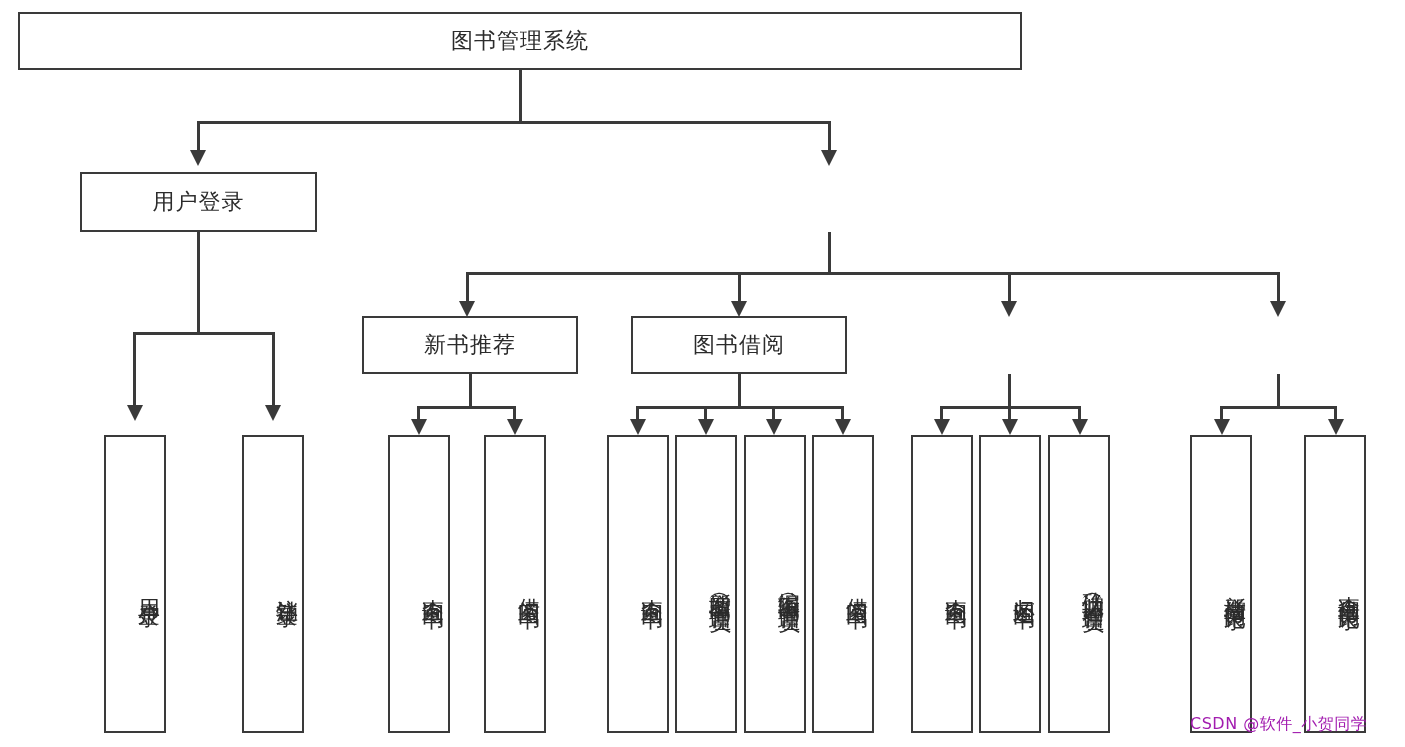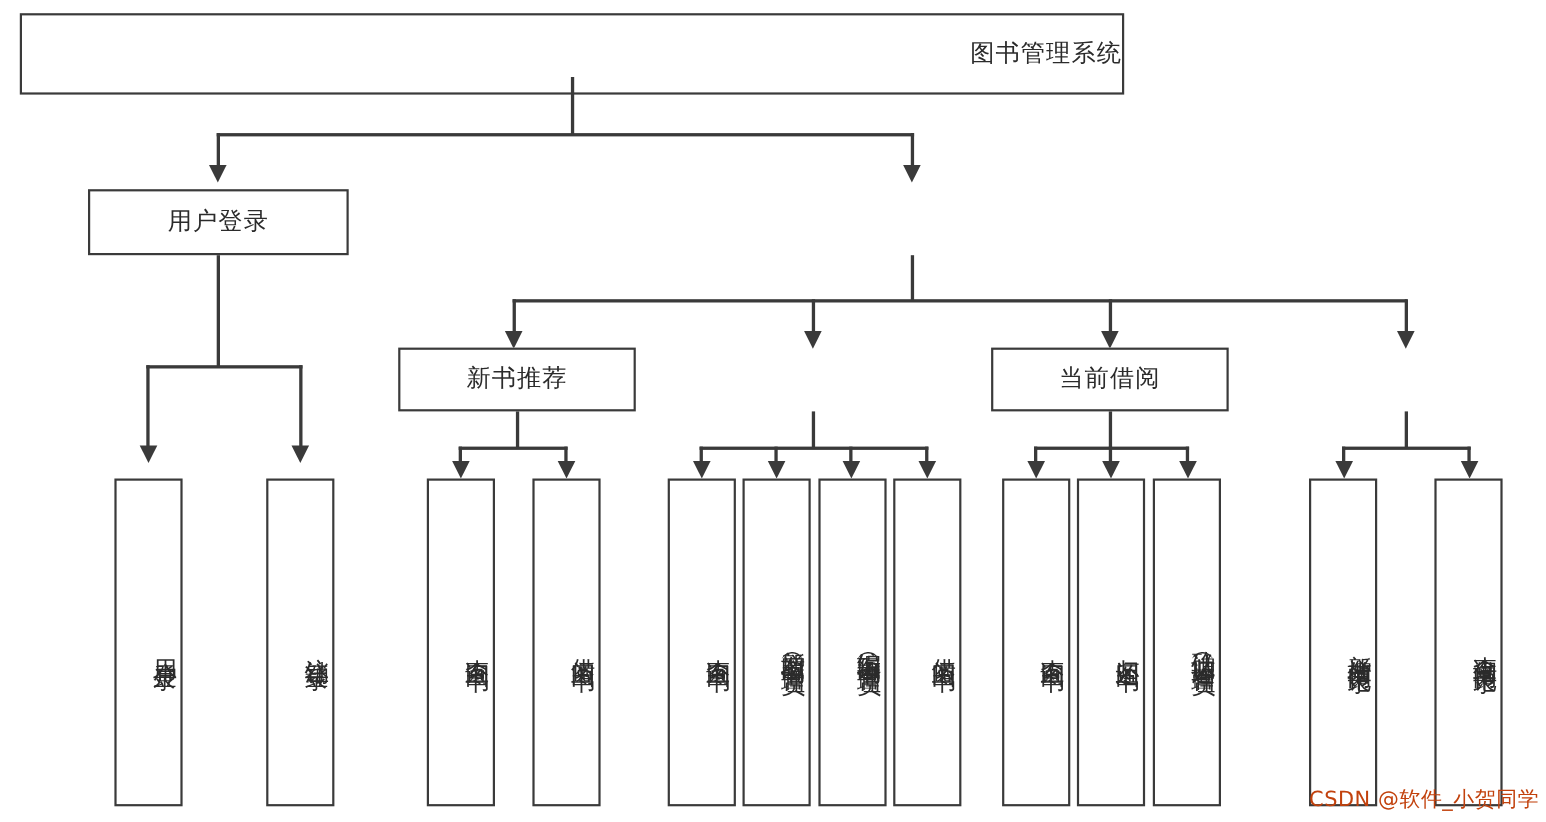--- a/index.html
+++ b/index.html
@@ -56,32 +56,32 @@
   .arrow {
     position: absolute;
     width: 0;
     height: 0;
     border-left: 8px solid transparent;
     border-right: 8px solid transparent;
     border-top: 16px solid #3a3a3a;
   }
   #watermark {
     position: absolute;
-    color: #c2410c;
-    font-size: 19px;
+    color: #a21caf;
+    font-size: 16px;
     white-space: nowrap;
     letter-spacing: 0.5px;
   }
 </style>
 </head>
 <body>
 
 <div id="canvas">
 
-  <div class="node horiz" style="left:18px; top:12px; width:1004px; height:74px;justify-content:flex-end;">
+  <div class="node horiz" style="left:18px; top:12px; width:1004px; height:58px;">
     <span>图书管理系统</span>
   </div>
 
   <div class="ln v" style="left:519px; top:70px; height:52px;"></div>
 
   <div class="ln h" style="left:197px; top:121px; width:634px;"></div>
 
   <div class="ln v" style="left:197px; top:121px; height:30px;"></div>
   <div class="arrow" style="left:190px; top:150px;"></div>
 
@@ -106,22 +106,22 @@
   <div class="ln v" style="left:738px; top:272px; height:30px;"></div>
   <div class="arrow" style="left:731px; top:301px;"></div>
   <div class="ln v" style="left:1008px; top:272px; height:30px;"></div>
   <div class="arrow" style="left:1001px; top:301px;"></div>
   <div class="ln v" style="left:1277px; top:272px; height:30px;"></div>
   <div class="arrow" style="left:1270px; top:301px;"></div>
 
   <div class="node horiz" style="left:362px; top:316px; width:216px; height:58px;">
     <span>新书推荐</span>
   </div>
-  <div class="node horiz" style="left:901px; top:316px; width:216px; height:58px;">
-    <span>当前借阅</span>
+  <div class="node horiz" style="left:631px; top:316px; width:216px; height:58px;">
+    <span>图书借阅</span>
   </div>
 
   <div class="ln v" style="left:469px; top:374px; height:33px;"></div>
   <div class="ln h" style="left:417px; top:406px; width:99px;"></div>
   <div class="ln v" style="left:417px; top:406px; height:15px;"></div>
   <div class="arrow" style="left:411px; top:419px;"></div>
   <div class="ln v" style="left:513px; top:406px; height:15px;"></div>
   <div class="arrow" style="left:507px; top:419px;"></div>
 
   <div class="ln v" style="left:738px; top:374px; height:33px;"></div>

